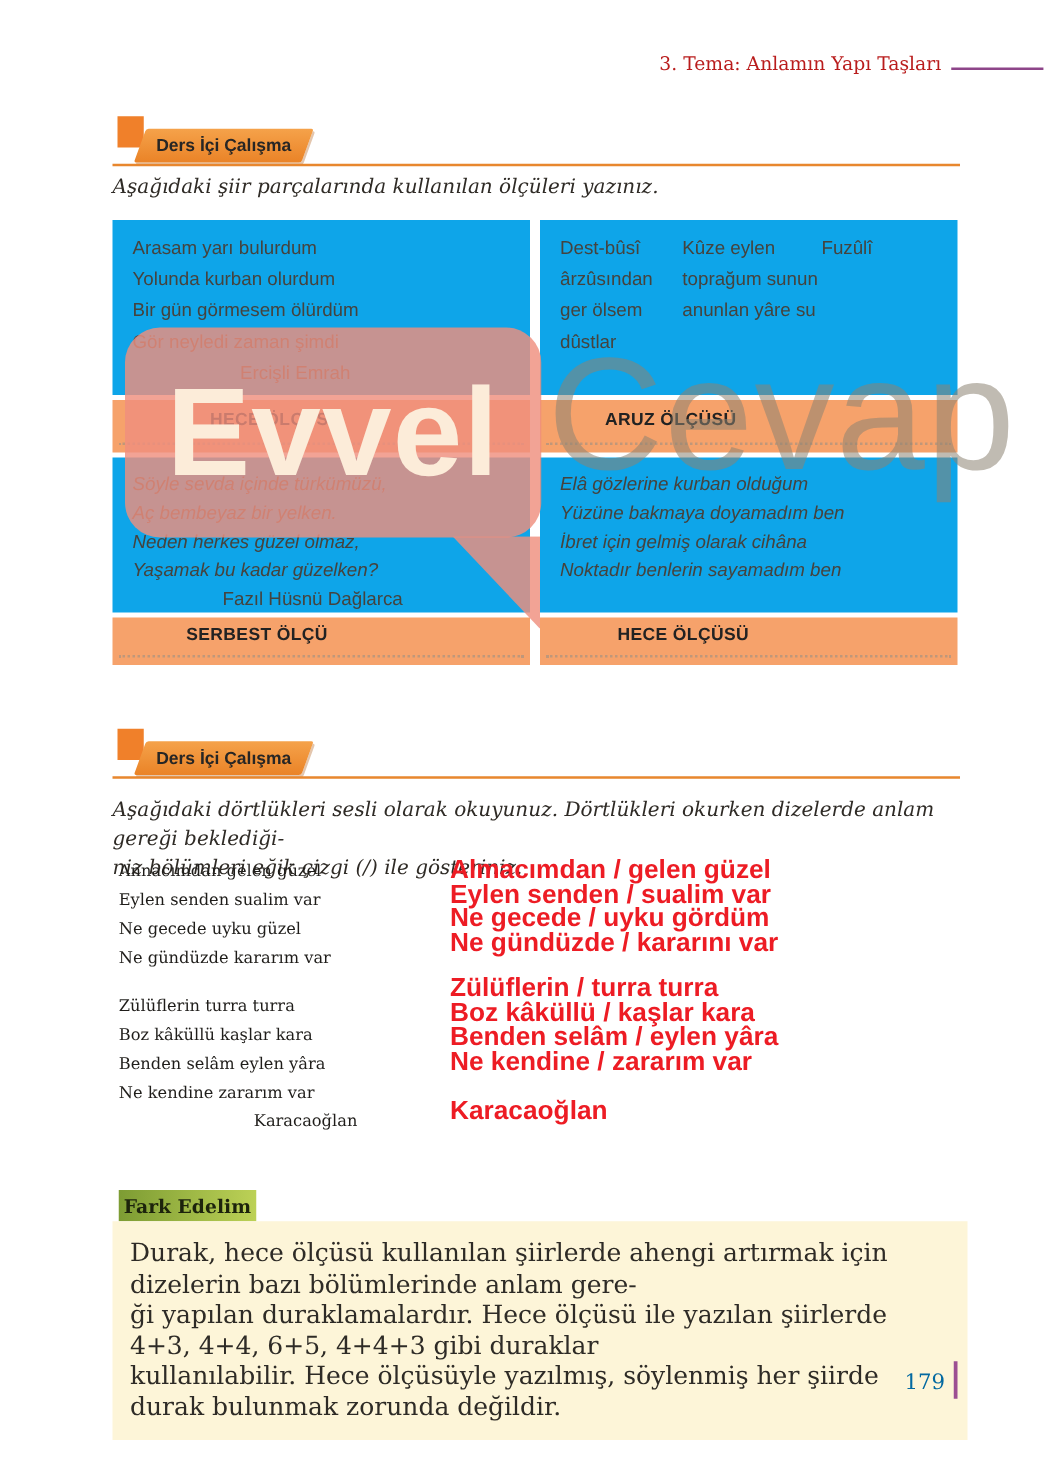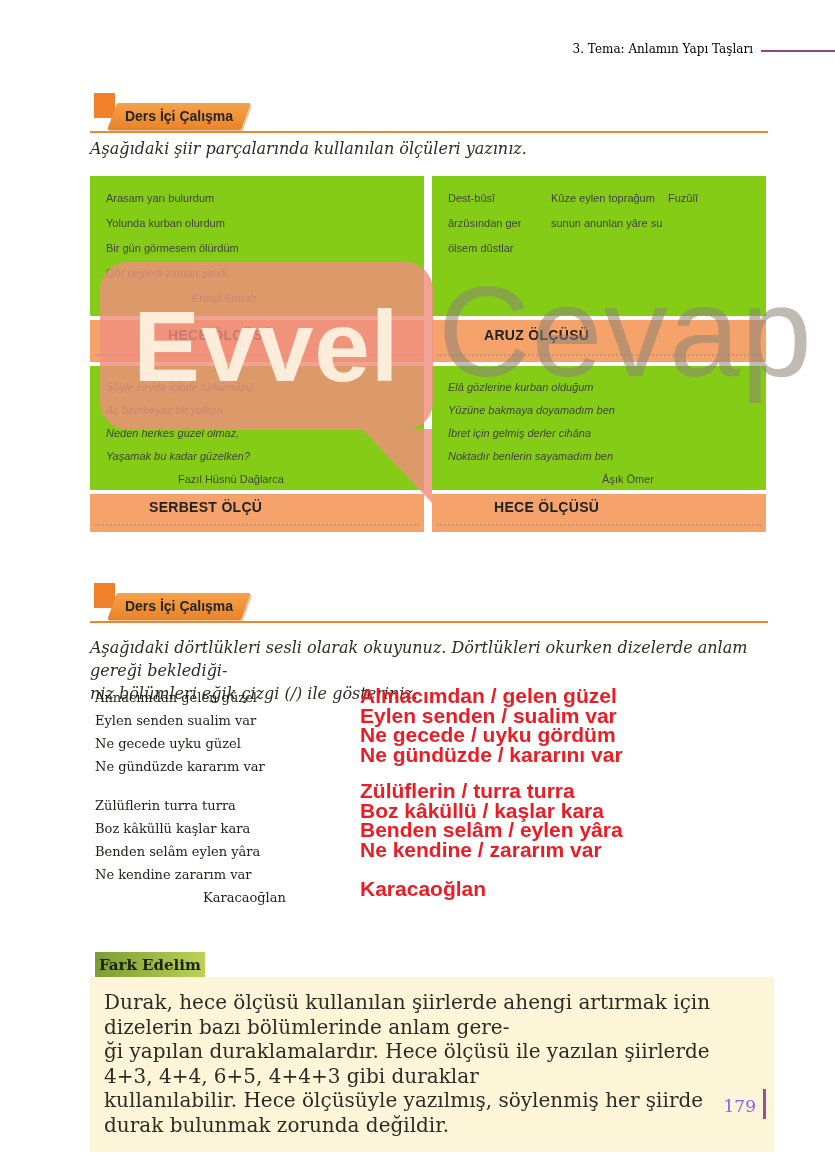--- a/index.html
+++ b/index.html
@@ -1,21 +1,21 @@
 <!DOCTYPE html>
 <html><head>
 <meta charset="utf-8">
 <style>
   html,body{margin:0;padding:0;background:#fff;}
   .page{position:relative;width:835px;height:1168px;background:#ffffff;overflow:hidden;
         font-family:"Liberation Sans",sans-serif;}
 
   
   .hdr{position:absolute;top:42px;right:0;display:flex;align-items:flex-end;gap:8px;}
-  .hdr-title{font-family:"DejaVu Serif",serif;font-size:12px;color:#000000;}
+  .hdr-title{font-family:"DejaVu Serif",serif;font-size:15px;color:#b91c1c;}
   .hdr-rule{width:74px;height:2px;background:#8d4589;margin-bottom:4px;}
 
   
   .act-square{position:absolute;width:21px;height:25px;background:#f0802a;}
   .sq1{left:94px;top:93px}.sq2{left:94px;top:583px}
   .act-label{position:absolute;width:134px;height:27px;
              background:linear-gradient(180deg,#f5a24a,#ea8327);
              transform:skewX(-20deg);border-radius:2px;
              box-shadow:2px 2px 0 rgba(175,92,22,.35);}
   .lbl1{left:112px;top:103px}.lbl2{left:112px;top:593px}
@@ -26,22 +26,22 @@
 
   
   .instr{position:absolute;left:90px;width:684px;font-family:"DejaVu Serif",serif;
          font-style:italic;font-size:16px;color:#2f2b26;}
   .instr1{top:139px}
   .instr2{top:636px;line-height:23px}
 
   
   .table1{position:absolute;left:90px;top:176px;width:676px;display:flex;gap:8px;}
   .tcol{width:334px;display:flex;flex-direction:column;gap:4px;}
-  .pcell{box-sizing:border-box;background:#84cc16;padding:10px 16px 6px;
-         color:#45433e;font-size:11px;}
+  .pcell{box-sizing:border-box;background:#0ea5e9;padding:10px 16px 6px;
+         color:#45433e;font-size:15px;}
   .h140{height:140px}.h122{height:124px}
   .vcenter{display:flex;flex-direction:row;justify-content:center;}
   .pcell .pline{line-height:25px;}
   .h122 .pline{line-height:23px;font-style:italic;}
   .author-l{line-height:25px;padding-left:86px;}
   .h122 .author-l{line-height:23px;padding-left:72px;}
   .author-r{line-height:25px;text-align:right;padding-right:52px;}
   .h122 .author-r{line-height:23px;padding-right:96px;}
   .band{position:relative;box-sizing:border-box;background:#f6a26b;height:42px;padding-top:7px;}
   .band2{height:38px;padding-top:5px;}
@@ -76,21 +76,21 @@
               background:linear-gradient(90deg,#7d9c33,#bcd156);
               display:flex;align-items:center;}
   .note-label span{font-family:"DejaVu Serif",serif;font-weight:bold;font-size:15px;color:#1c230c;}
   .note-box{position:absolute;left:90px;top:977px;width:684px;box-sizing:border-box;
             background:#fdf5d8;padding:13px 14px 15px;
             font-family:"DejaVu Serif",serif;font-size:20px;color:#2e2b26;}
   .note-box .nline{line-height:24.5px;}
 
   
   .pg-num{position:absolute;left:716px;top:1096px;width:40px;text-align:right;
-          font-family:"DejaVu Serif",serif;font-size:17px;color:#8b5cf6;}
+          font-family:"DejaVu Serif",serif;font-size:17px;color:#0369a1;}
   .pg-bar{position:absolute;left:763px;top:1089px;width:3px;height:30px;background:#9c4f92;}
 </style>
 </head>
 <body>
 
 <div class="page">
 
   <div class="hdr">
     <span class="hdr-title">3. Tema: Anlamın Yapı Taşları</span>
     <span class="hdr-rule"></span>
@@ -135,23 +135,22 @@
         <div class="pline">Kûze eylen toprağum sunun anunlan yâre su</div>
         <div class="author-r">Fuzûlî</div>
       </div>
       <div class="band">
         <div class="blabel off2">ARUZ ÖLÇÜSÜ</div>
         <div class="dashes"></div>
       </div>
       <div class="pcell h122">
         <div class="pline">Elâ gözlerine kurban olduğum</div>
         <div class="pline">Yüzüne bakmaya doyamadım ben</div>
-        <div class="pline">İbret için gelmiş derler cihâna</div>
+        <div class="pline">İbret için gelmiş olarak cihâna</div>
         <div class="pline">Noktadır benlerin sayamadım ben</div>
-        <div class="author-r">Âşık Ömer</div>
       </div>
       <div class="band band2">
         <div class="blabel off4">HECE ÖLÇÜSÜ</div>
         <div class="dashes"></div>
       </div>
     </div>
   </div>
 
   <div class="wm wm-bubble">
     <span>Evvel</span>

